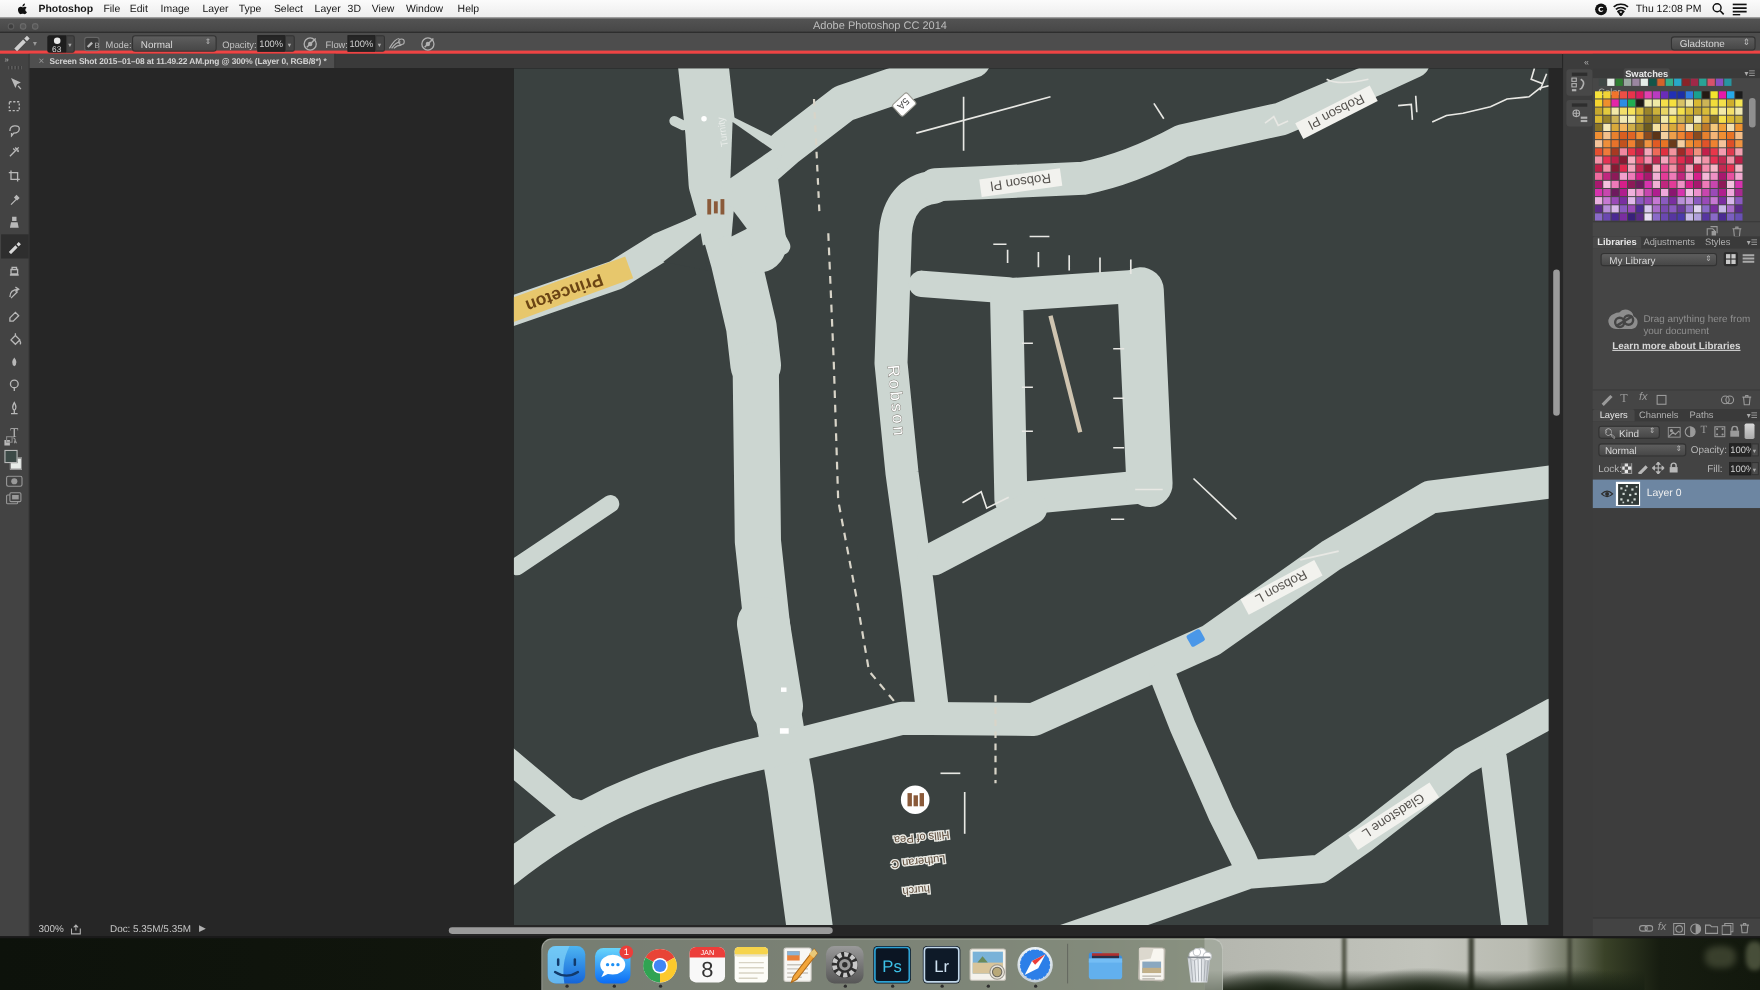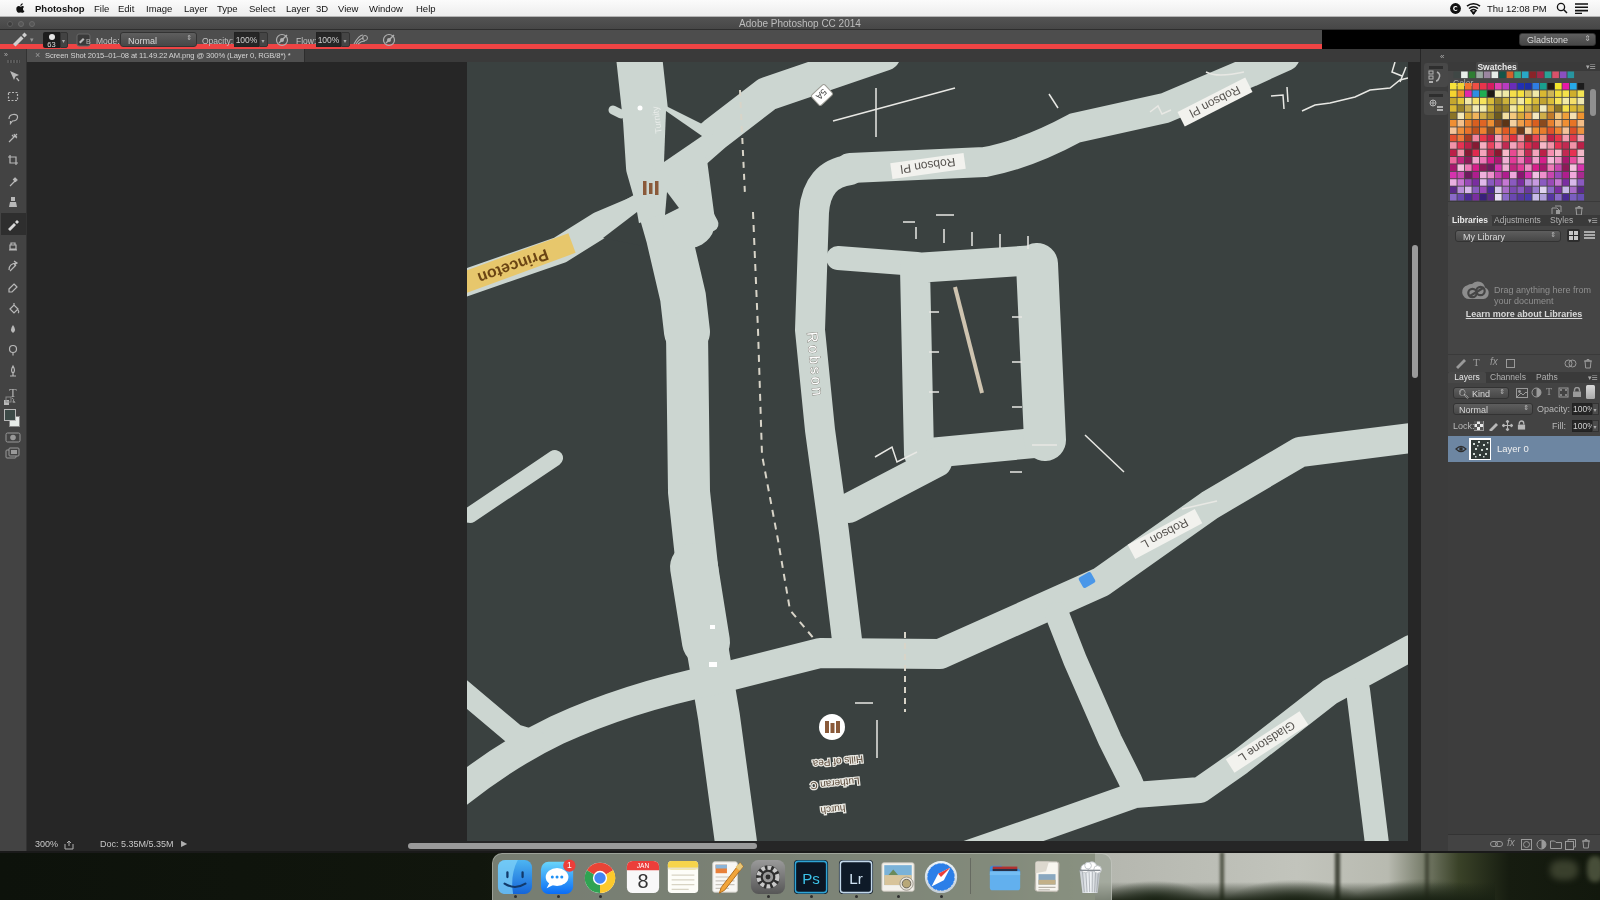--- a/index.html
+++ b/index.html
@@ -60,21 +60,21 @@
       <path d="M0,1 h13 M0,4.3 h13 M0,7.6 h13" stroke="#111" stroke-width="1.6"></path>
       <path d="M0,10.5 h7" stroke="#111" stroke-width="1.6"></path>
     </svg>
 </div>
 <div class="abs" style="left:0;top:17px;width:1600px;height:13px;background:linear-gradient(#535353,#474747);border-bottom:1px solid #2e2e2e">
 <div class="abs" style="left:7px;top:4px;width:6px;height:6px;border-radius:50%;background:#3e3e3e;border:1px solid #5e5e5e"></div>
 <div class="abs" style="left:18px;top:4px;width:6px;height:6px;border-radius:50%;background:#565656;border:1px solid #6a6a6a"></div>
 <div class="abs" style="left:29px;top:4px;width:6px;height:6px;border-radius:50%;background:#565656;border:1px solid #6a6a6a"></div>
 <div style="text-align:center;font-size:10px;color:#bdbdbd;line-height:13px">Adobe Photoshop CC 2014</div>
 </div>
-<div class="abs" style="left:0;top:30px;width:1322px;height:19px;background:#4d4d4d;border-bottom:5px solid #ef4444">
+<div class="abs" style="left:0;top:30px;width:1600px;height:19px;background:#4d4d4d;border-bottom:3px solid #ef4444">
 <svg width="20" height="16" viewBox="0 0 20 16" class="abs" style="left:10px;top:2px">
       <path d="M2,14 l8,-8 2.5,2.5 -8,8 Z M11,5 l2.5,-2.5 2.5,2.5 -2.5,2.5 Z" fill="#cfcfcf" transform="translate(1,-2)"></path>
     </svg>
 <span class="abs" style="left:30px;top:6px;color:#9a9a9a;font-size:7px">▾</span>
 <div class="abs" style="left:43px;top:1.5px;width:17px;height:16px;background:#1d1d1d;border-radius:2px 0 0 2px">
  <div class="abs" style="left:5.5px;top:2px;width:6px;height:6px;border-radius:50%;background:#e8e8e8"></div>
  <div style="position:absolute;left:0;top:8px;width:17px;text-align:center;color:#ddd;font-size:7.5px">63</div>
 </div>
 <div class="abs" style="left:60px;top:1.5px;width:8px;height:16px;background:#434343;border-radius:0 2px 2px 0;border:1px solid #333">
       <span style="position:absolute;left:1px;top:4px;color:#aaa;font-size:6px">▾</span>
@@ -186,21 +186,21 @@
     </svg>
 <svg width="16" height="12" viewBox="0 0 16 12" class="abs" style="left:5px;top:398px">
       <rect x="1" y="3" width="10" height="8" rx="1" fill="none" stroke="#999"></rect>
       <rect x="4" y="1" width="10" height="8" rx="1" fill="#434343" stroke="#999"></rect>
       <rect x="6" y="3" width="6" height="4" fill="#999"></rect>
     </svg>
 </div>
 <div class="abs" style="left:27px;top:49px;width:1393px;height:13px;background:#3a3a3a">
 <div class="abs" style="left:0;top:0;width:278px;height:13px;background:#4f4f4f;border-right:1px solid #2d2d2d">
 <span style="position:absolute;left:8px;top:1px;color:#9a9a9a;font-size:9px">×</span>
-<span style="position:absolute;left:18px;top:2px;color:#d4d4d4;font-size:7.6px;font-weight:normal;white-space:nowrap;letter-spacing:-0.1px">Screen Shot 2015–01–08 at 11.49.22 AM.png @ 300% (Layer 0, RGB/8*) *</span>
+<span style="position:absolute;left:18px;top:2px;color:#d4d4d4;font-size:7.6px;font-weight:bold;white-space:nowrap;letter-spacing:-0.1px">Screen Shot 2015–01–08 at 11.49.22 AM.png @ 300% (Layer 0, RGB/8*) *</span>
 </div>
   </div>
 <div class="abs" style="left:27px;top:62px;width:1393px;height:790px;background:#262626;overflow:hidden">
 <div class="abs" style="left:440px;top:0;width:941px;height:779px;overflow:hidden">
 <svg width="941" height="779" viewBox="0 0 941 779" style="position:absolute;left:0;top:0">
 <rect width="941" height="779" fill="#3a4140"></rect>
 <g stroke="#ccd6d1" fill="none" stroke-linecap="round" stroke-linejoin="round">
 
  <path d="M172,-6 L179,58 L182,105 L202,175 L216,235 L220,270" stroke-width="46"></path>
  <path d="M220,270 L222,430 L236,560 L252,655 L270,788" stroke-width="42"></path>

